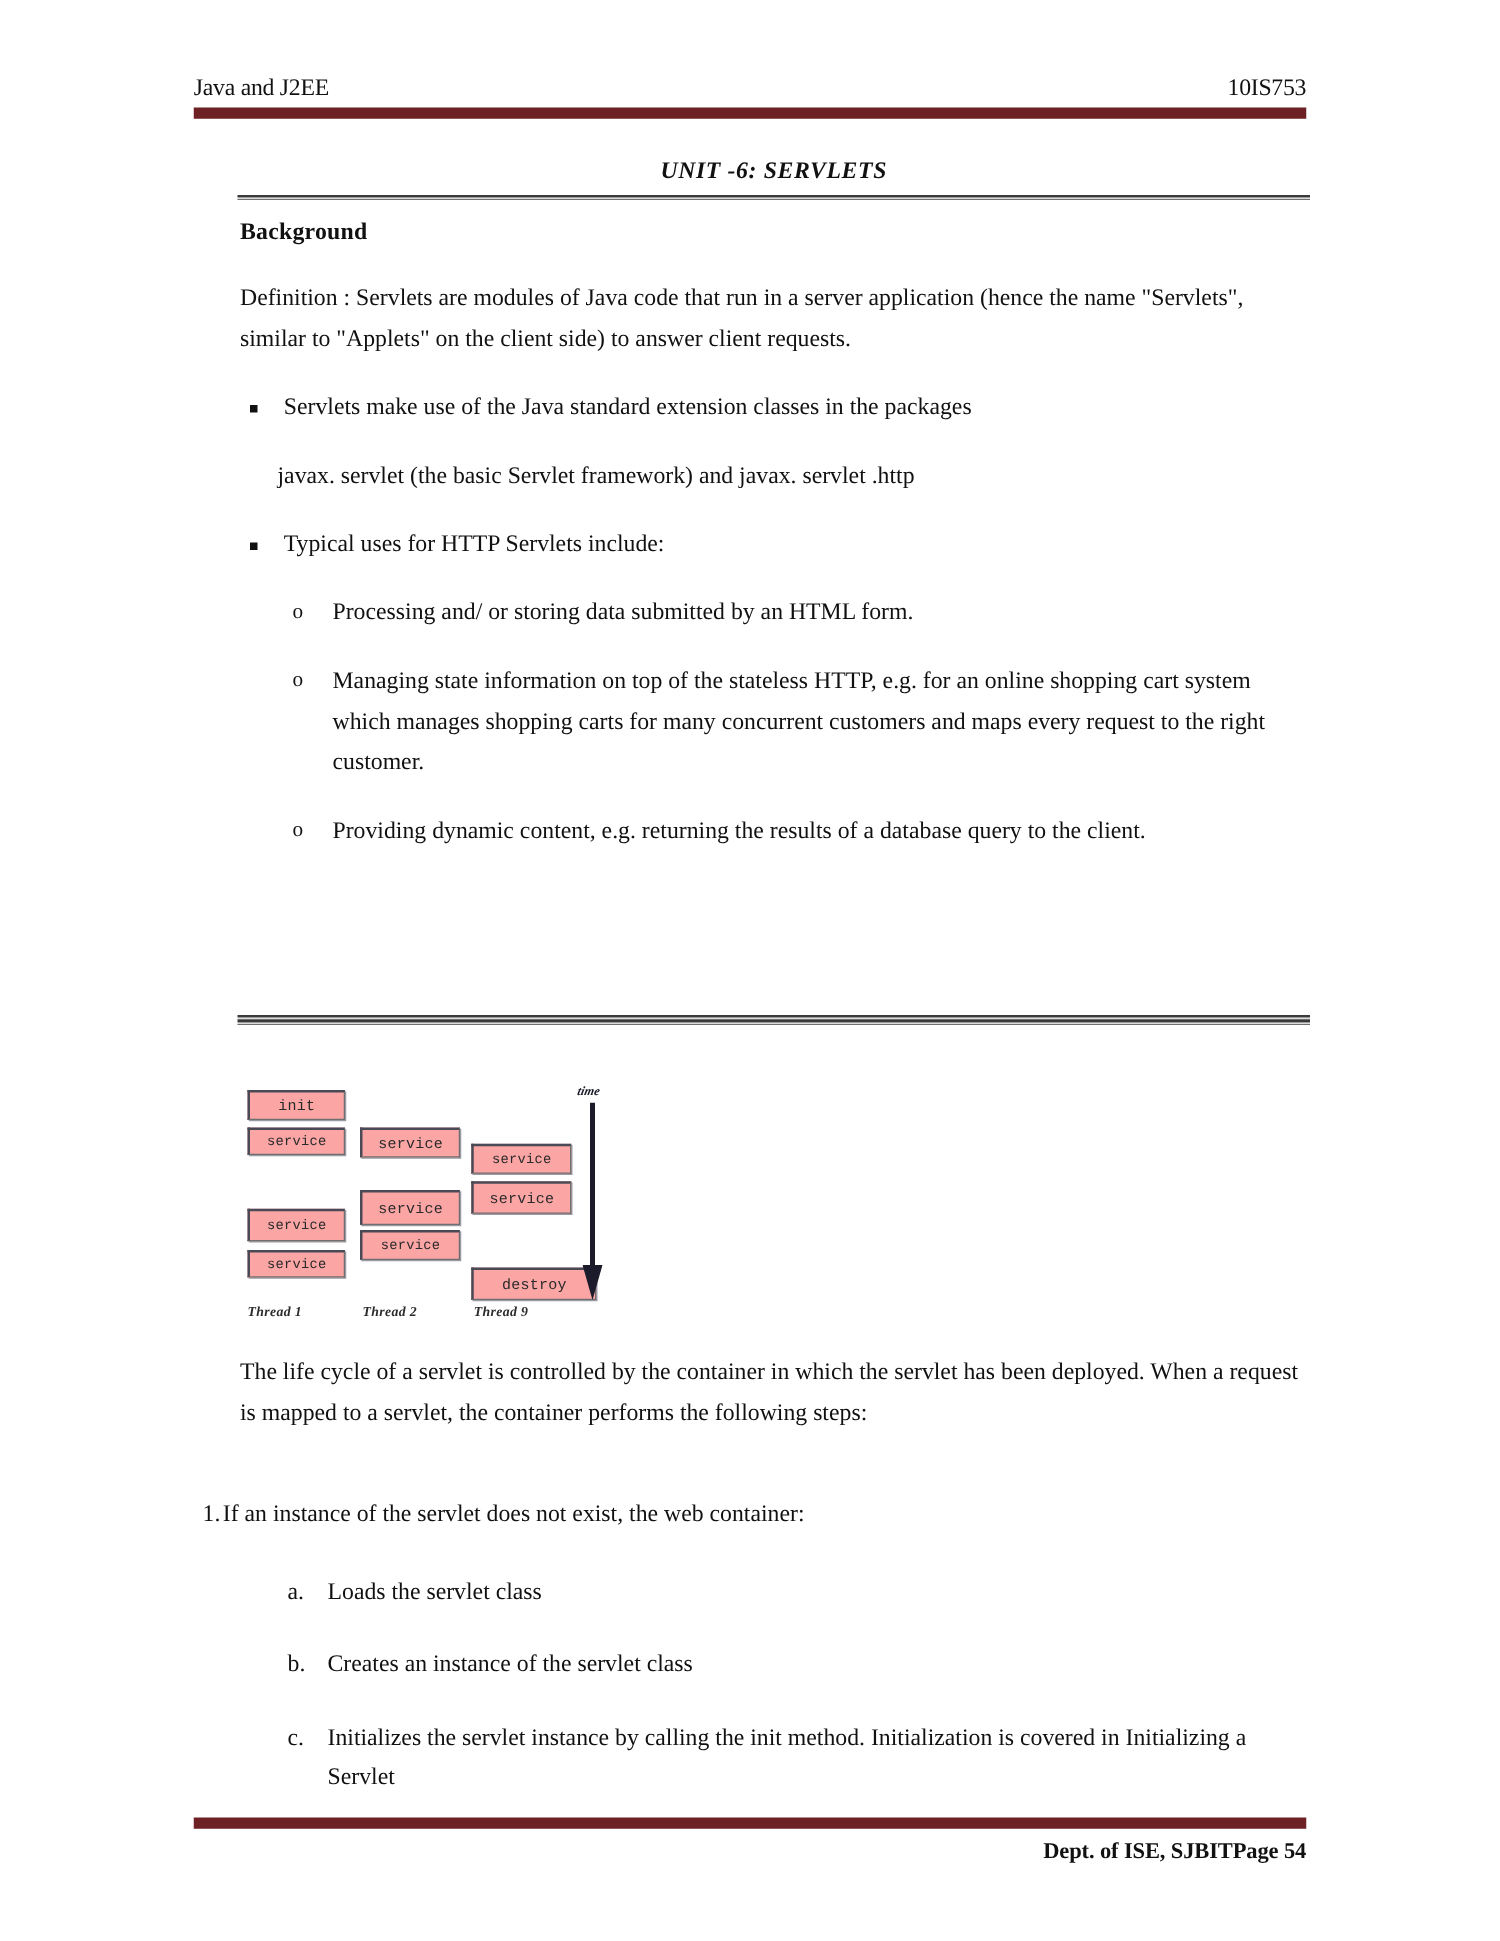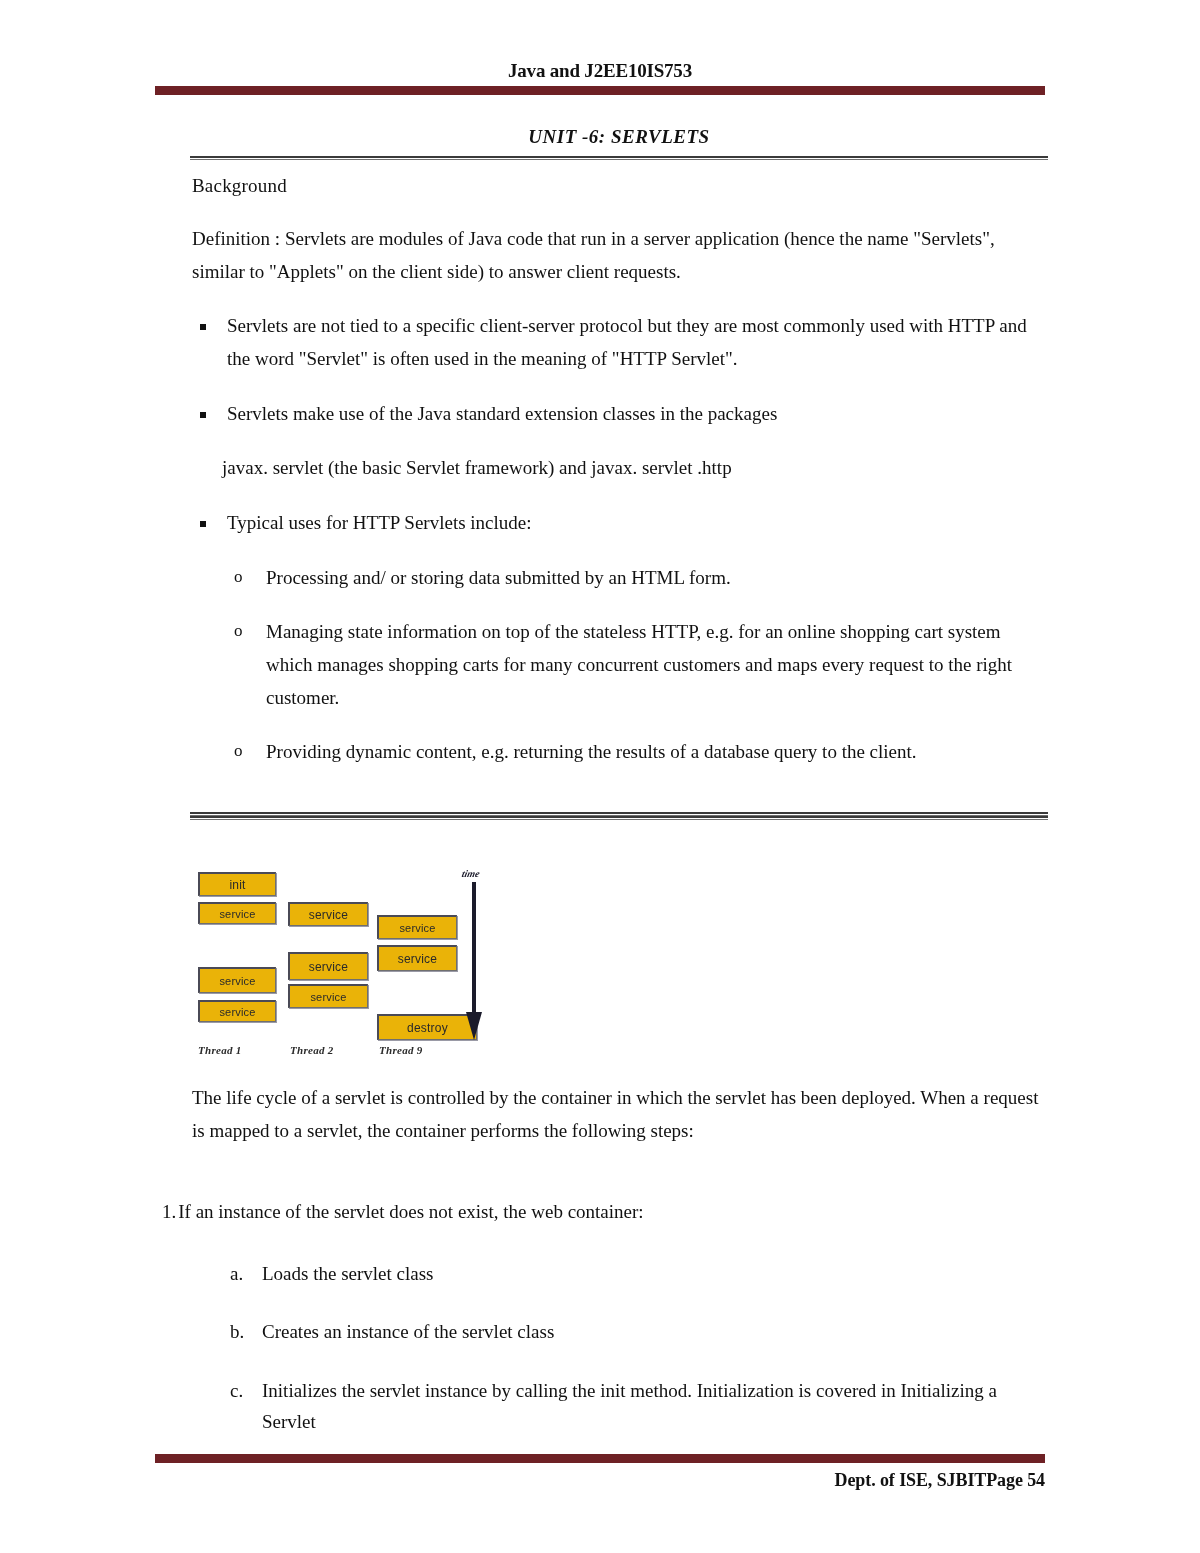--- a/index.html
+++ b/index.html
@@ -26,23 +26,23 @@
   
   .header {
     position: absolute;
     left: 155px;
     right: 155px;
     top: 60px;
     height: 42px;
   }
   .header-row {
     display: flex;
-    justify-content: center;
+    justify-content: space-between;
     align-items: baseline;
-    font-weight: bold;
+    font-weight: normal;
     font-size: 19px;
     letter-spacing: -0.2px;
   }
   .header-bar {
     margin-top: 4px;
     height: 9px;
     background: #6E2125;
   }
 
   
@@ -68,21 +68,21 @@
 
   
   .content {
     position: absolute;
     left: 192px;
     right: 152px;
     top: 175px;
   }
 
   .h-sub {
-    font-weight: normal;
+    font-weight: bold;
     font-size: 19px;
     margin: 0 0 26px 0;
     letter-spacing: 0.2px;
   }
 
   p.para {
     font-size: 19px;
     line-height: 1.72;
     margin: 0 0 22px 0;
   }
@@ -155,27 +155,27 @@
   .diagram {
     position: absolute;
     left: 190px;
     top: 862px;
     width: 330px;
     height: 198px;
   }
   .dbox {
     position: absolute;
     box-sizing: border-box;
-    background: #eab308;
+    background: #fca5a5;
     border: 1px solid #6f6f6f;
     border-left: 2px solid #4a4a56;
     border-top: 2px solid #4a4a56;
     box-shadow: 1px 1px 0 0 #9a9aa6;
     font-size: 11px;
-    font-family: Liberation Sans, sans-serif;
+    font-family: Liberation Mono, monospace;
     color: #2a2a2a;
     display: flex;
     align-items: center;
     justify-content: center;
     letter-spacing: 0.2px;
   }
   .dbox.big { font-size: 12px; }
 
   .thread-label {
     position: absolute;
@@ -271,21 +271,20 @@
     <div class="rule-thin"></div>
   </div>
 
   <div class="content">
 
     <div class="h-sub">Background</div>
 
     <p class="para">Definition : Servlets are modules of Java code that run in a server application (hence the name "Servlets", similar to "Applets" on the client side) to answer client requests.</p>
 
     <ul class="bullets">
-      <li>Servlets are not tied to a specific client-server protocol but they are most commonly used with HTTP and the word "Servlet" is often used in the meaning of "HTTP Servlet".</li>
       <li>Servlets make use of the Java standard extension classes in the packages</li>
     </ul>
 
     <div class="cont-line">javax. servlet (the basic Servlet framework) and javax. servlet .http</div>
 
     <ul class="bullets">
       <li>Typical uses for HTTP Servlets include:</li>
     </ul>
 
     <ol class="subitems">

